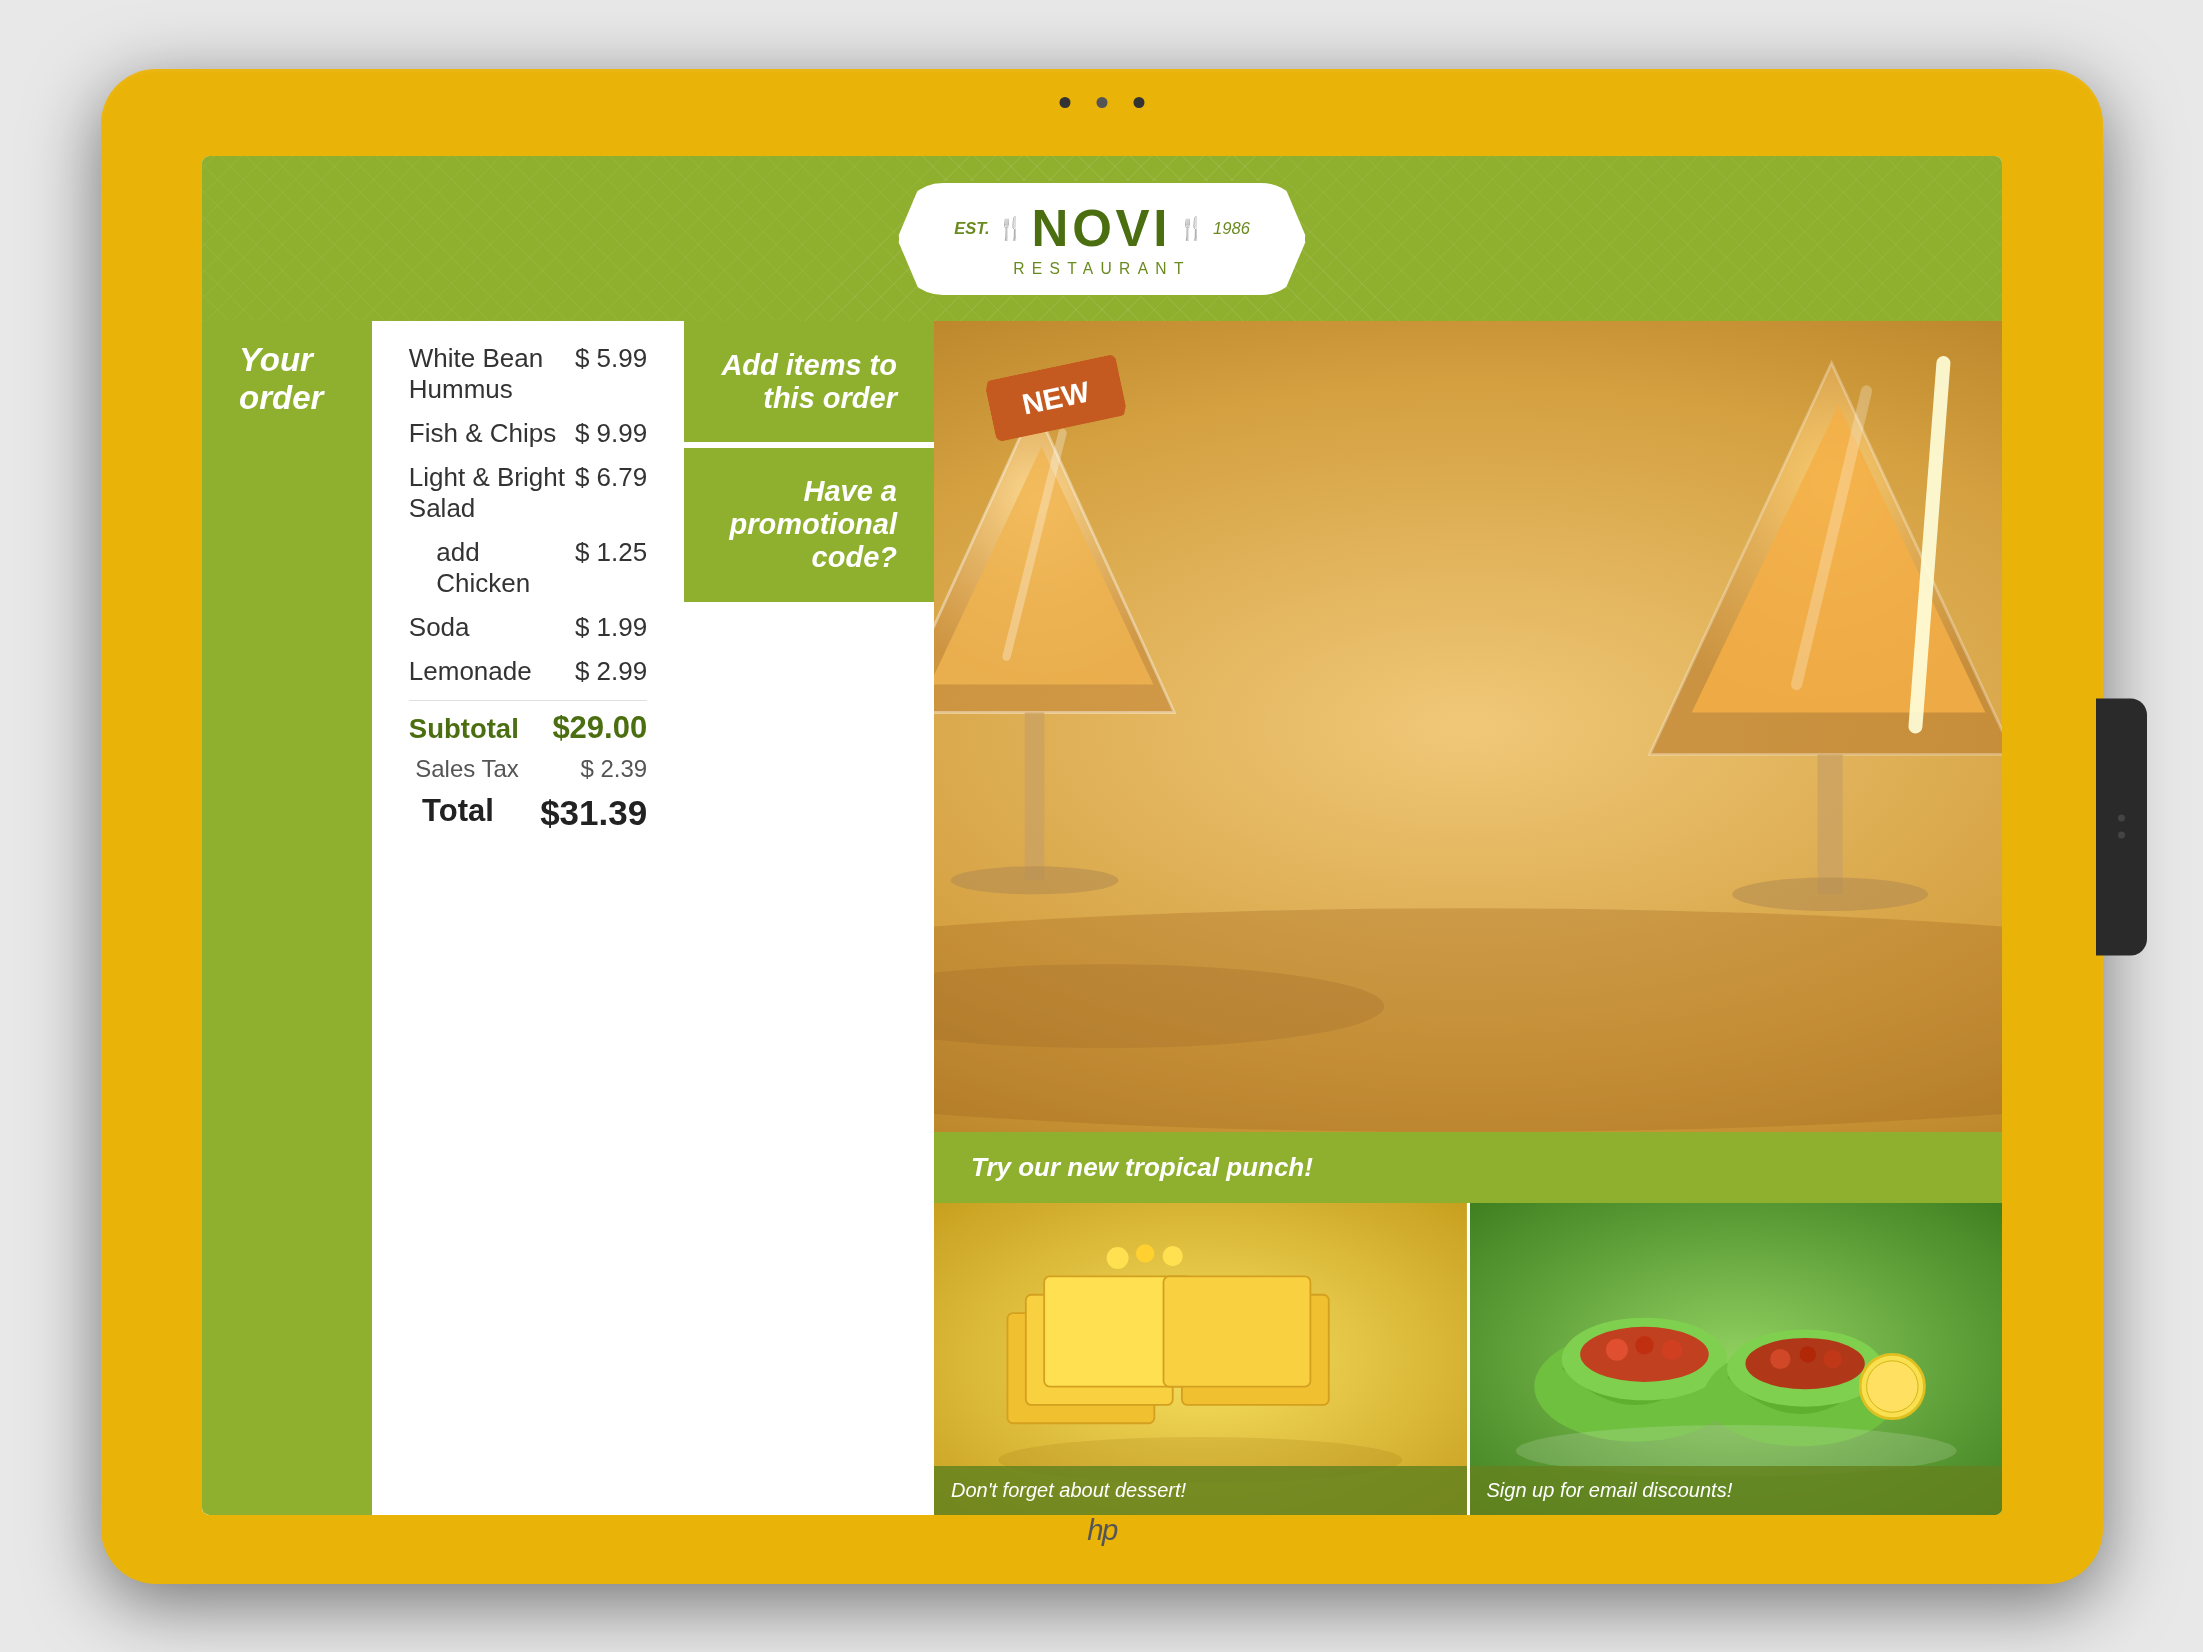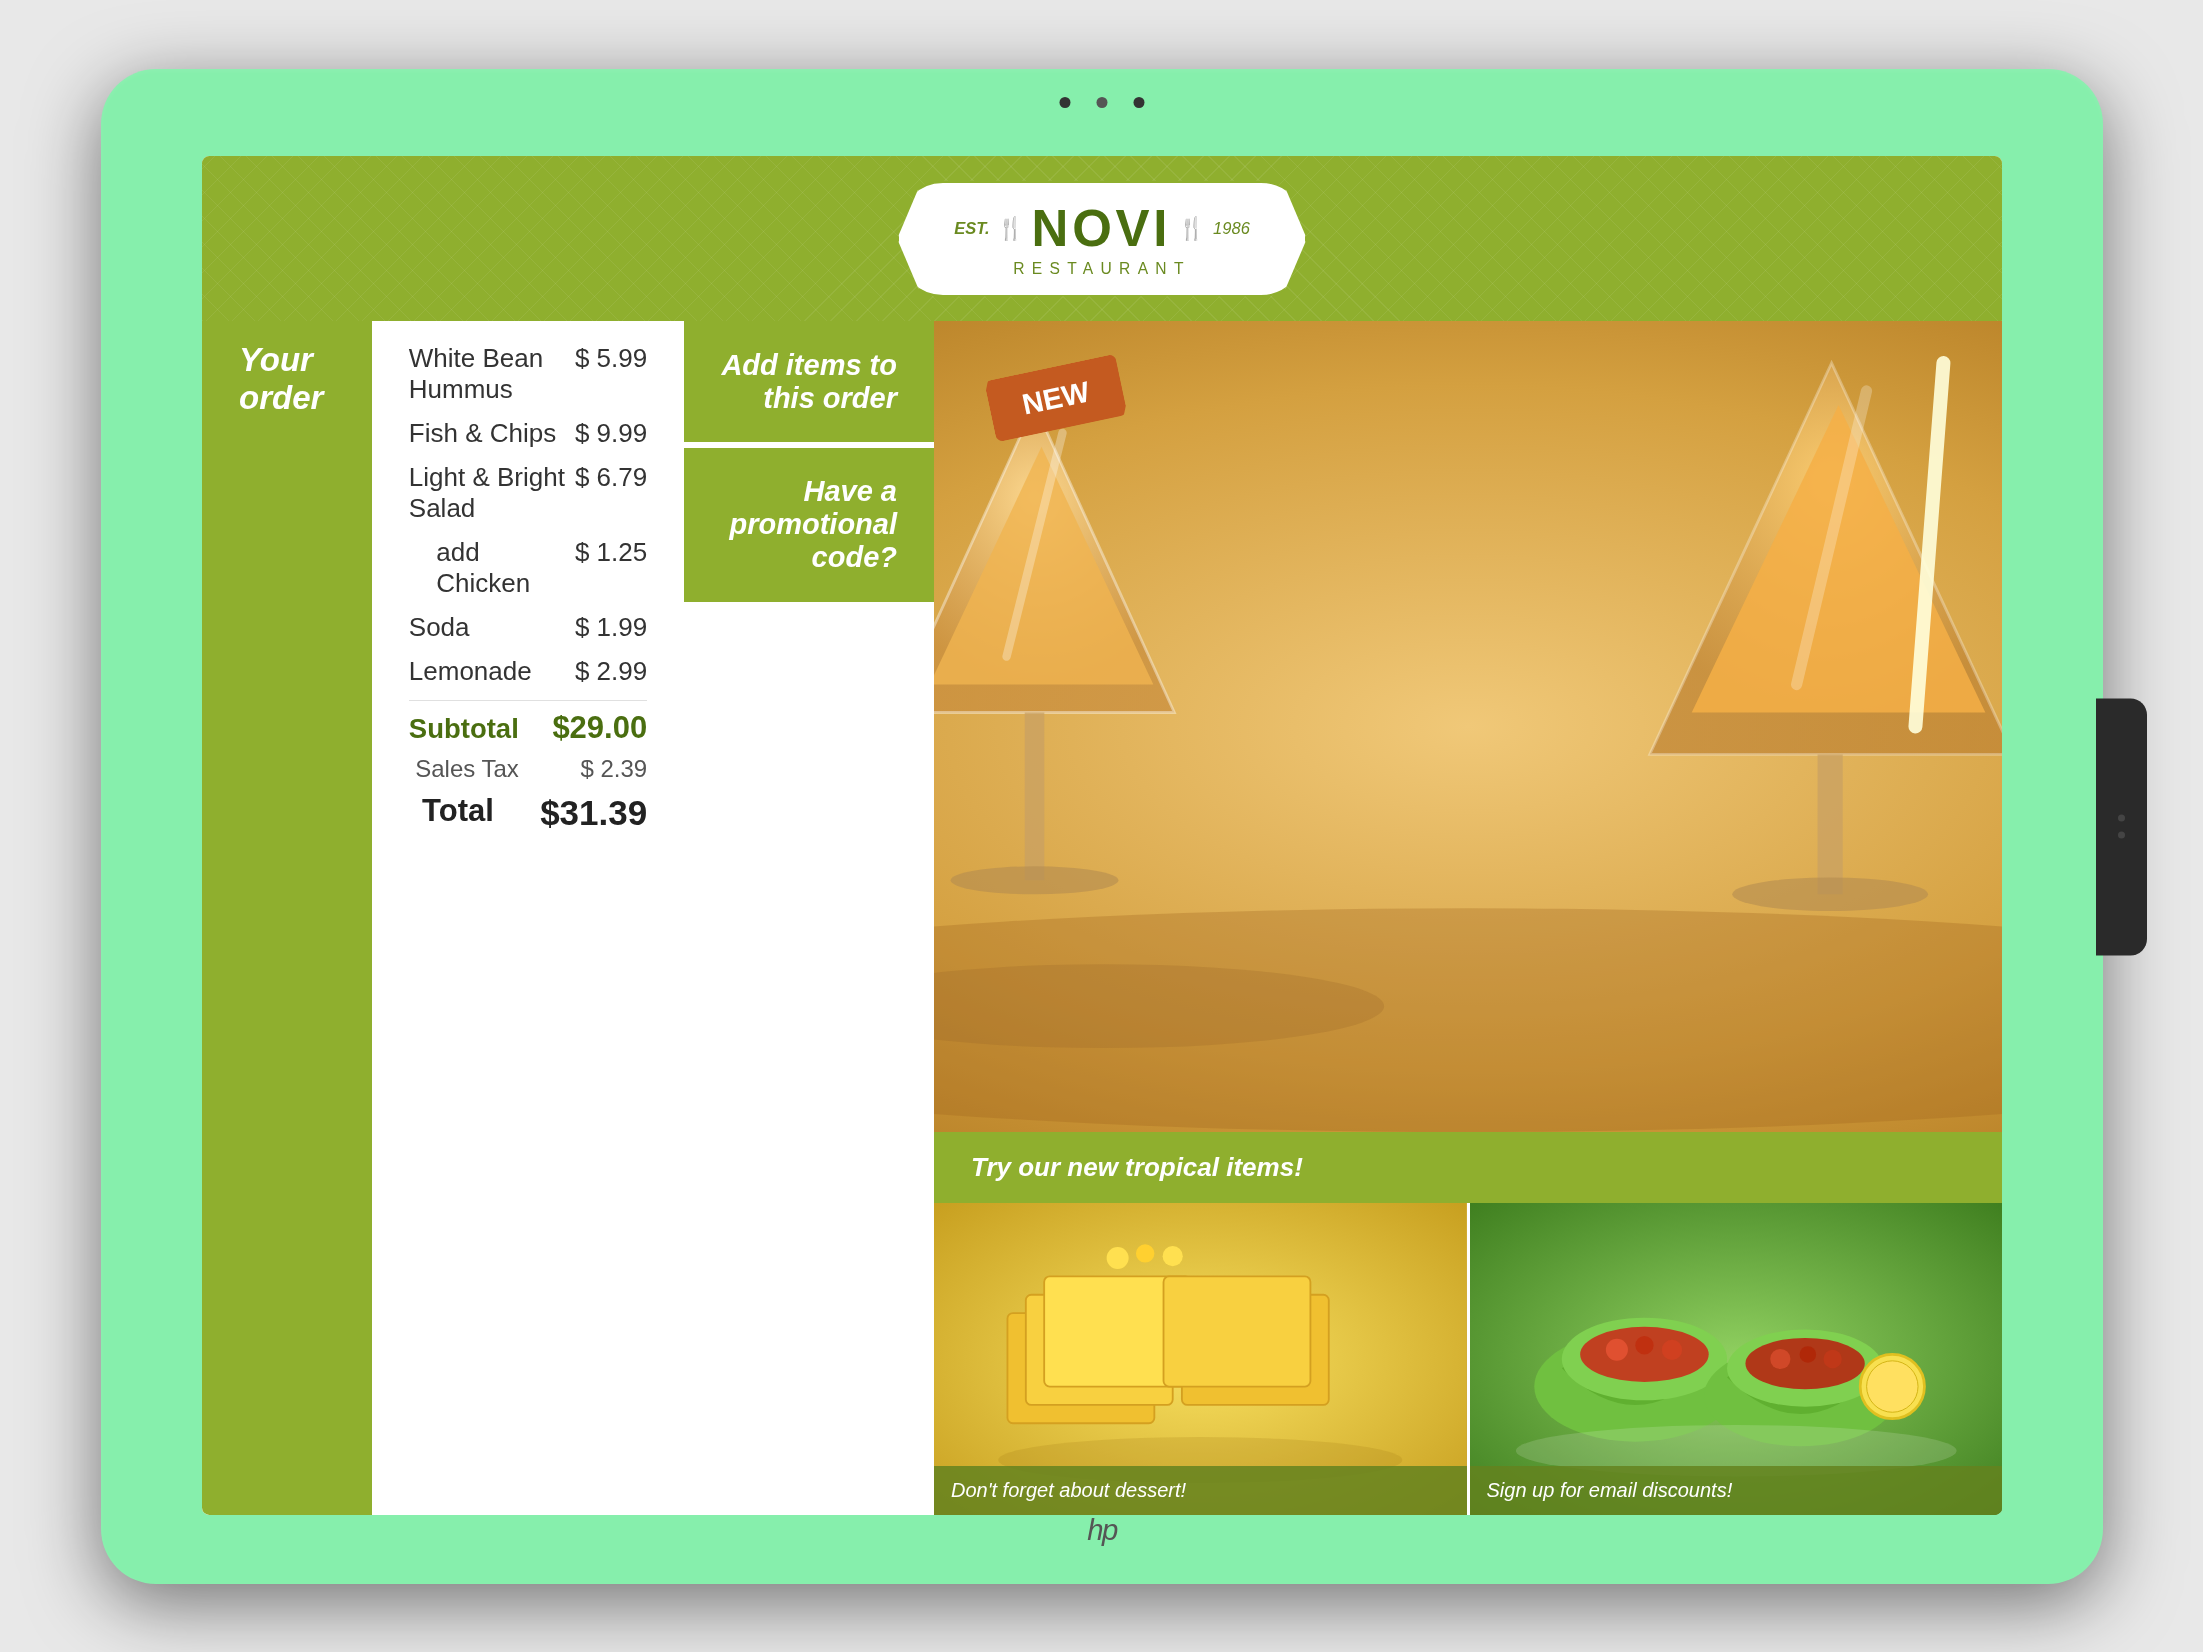--- a/index.html
+++ b/index.html
@@ -11,21 +11,21 @@
       display: flex;
       align-items: center;
       justify-content: center;
       font-family: Arial, sans-serif;
     }
 
     
     .device {
       width: 2002px;
       height: 1515px;
-      background: #86efac;
+      background: #eab308;
       border-radius: 55px;
       position: relative;
       display: flex;
       align-items: center;
       justify-content: center;
       box-shadow: 0 18.4px 73px rgba(0,0,0,0.5), inset 0 1.8px 5.5px rgba(255,255,255,0.08);
     }
 
     
     .side-attachment {
@@ -505,21 +505,21 @@
               <ellipse cx="149" cy="380" rx="70" ry="12" fill="rgba(180,140,80,0.6)"></ellipse>
               <line x1="175" y1="20" x2="125" y2="230" stroke="rgba(255,255,255,0.25)" stroke-width="8" stroke-linecap="round"></line>
 
               <line x1="230" y1="0" x2="210" y2="260" stroke="rgba(255,255,220,0.9)" stroke-width="10" stroke-linecap="round"></line>
             </g>
 
             <ellipse cx="330" cy="490" rx="200" ry="30" fill="rgba(150,100,40,0.25)"></ellipse>
           </svg>
         </div>
 
-        <div class="promo-caption">Try our new tropical items!</div>
+        <div class="promo-caption">Try our new tropical punch!</div>
 
         <div class="promo-bottom">
 
           <div class="promo-bottom-item promo-bottom-item-left">
             <svg width="100%" height="100%" viewBox="0 0 580 340" preserveAspectRatio="xMidYMid slice">
               <defs>
                 <radialGradient id="dessertBg" cx="50%" cy="50%" r="70%">
                   <stop offset="0%" stop-color="#f8e060"></stop>
                   <stop offset="100%" stop-color="#c8a020"></stop>
                 </radialGradient>

